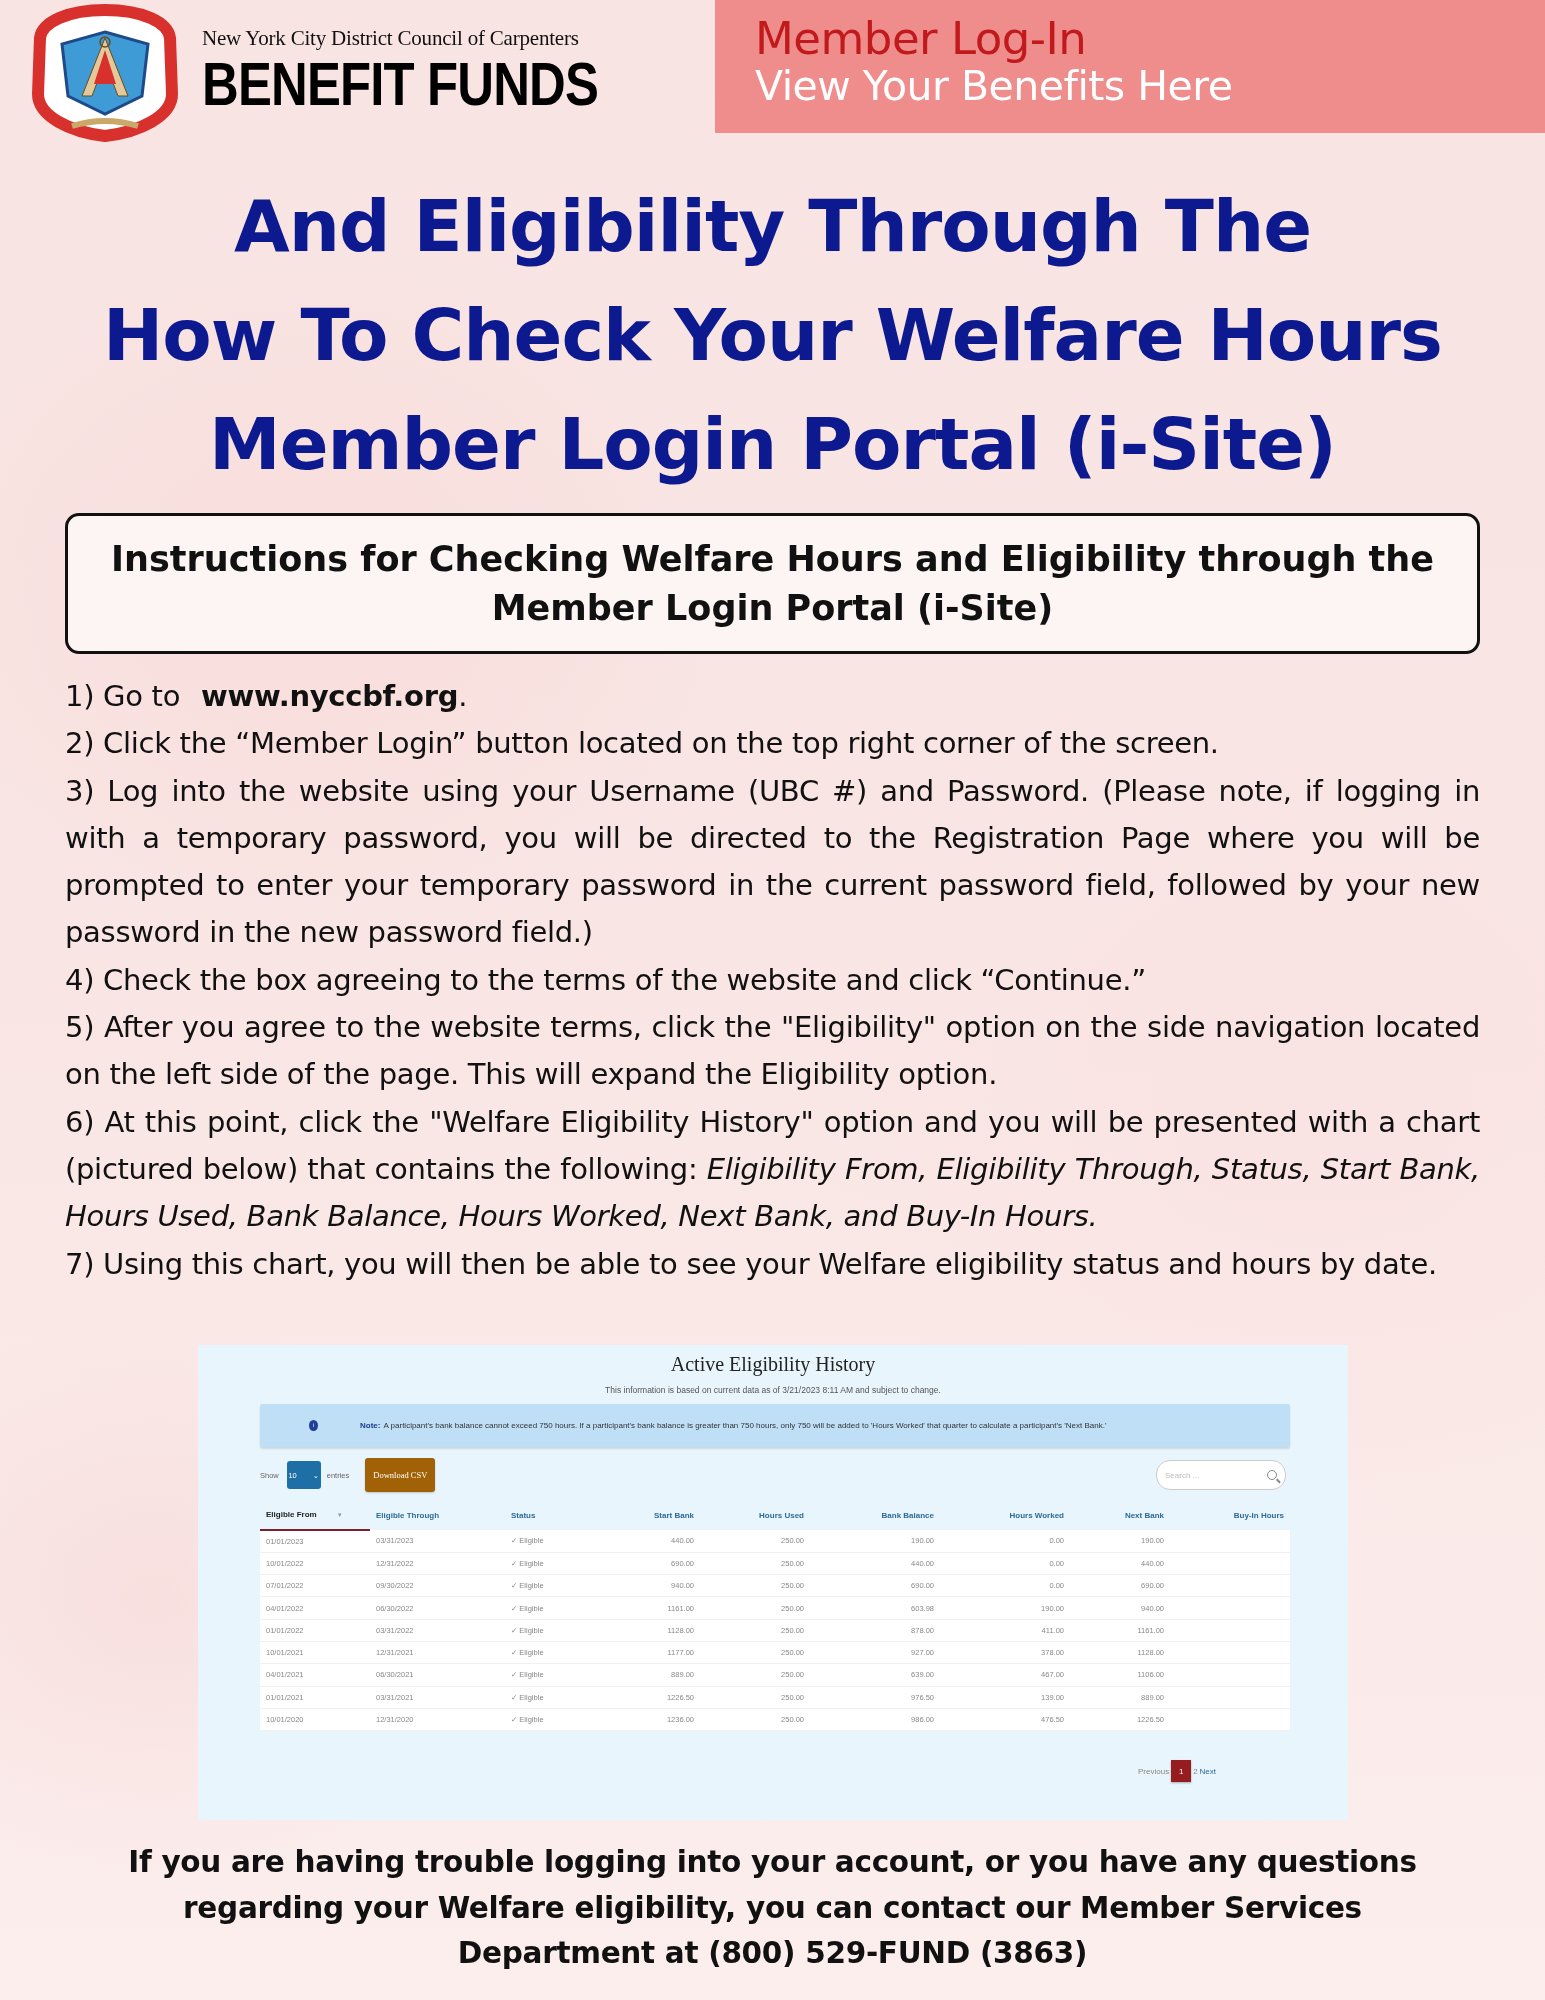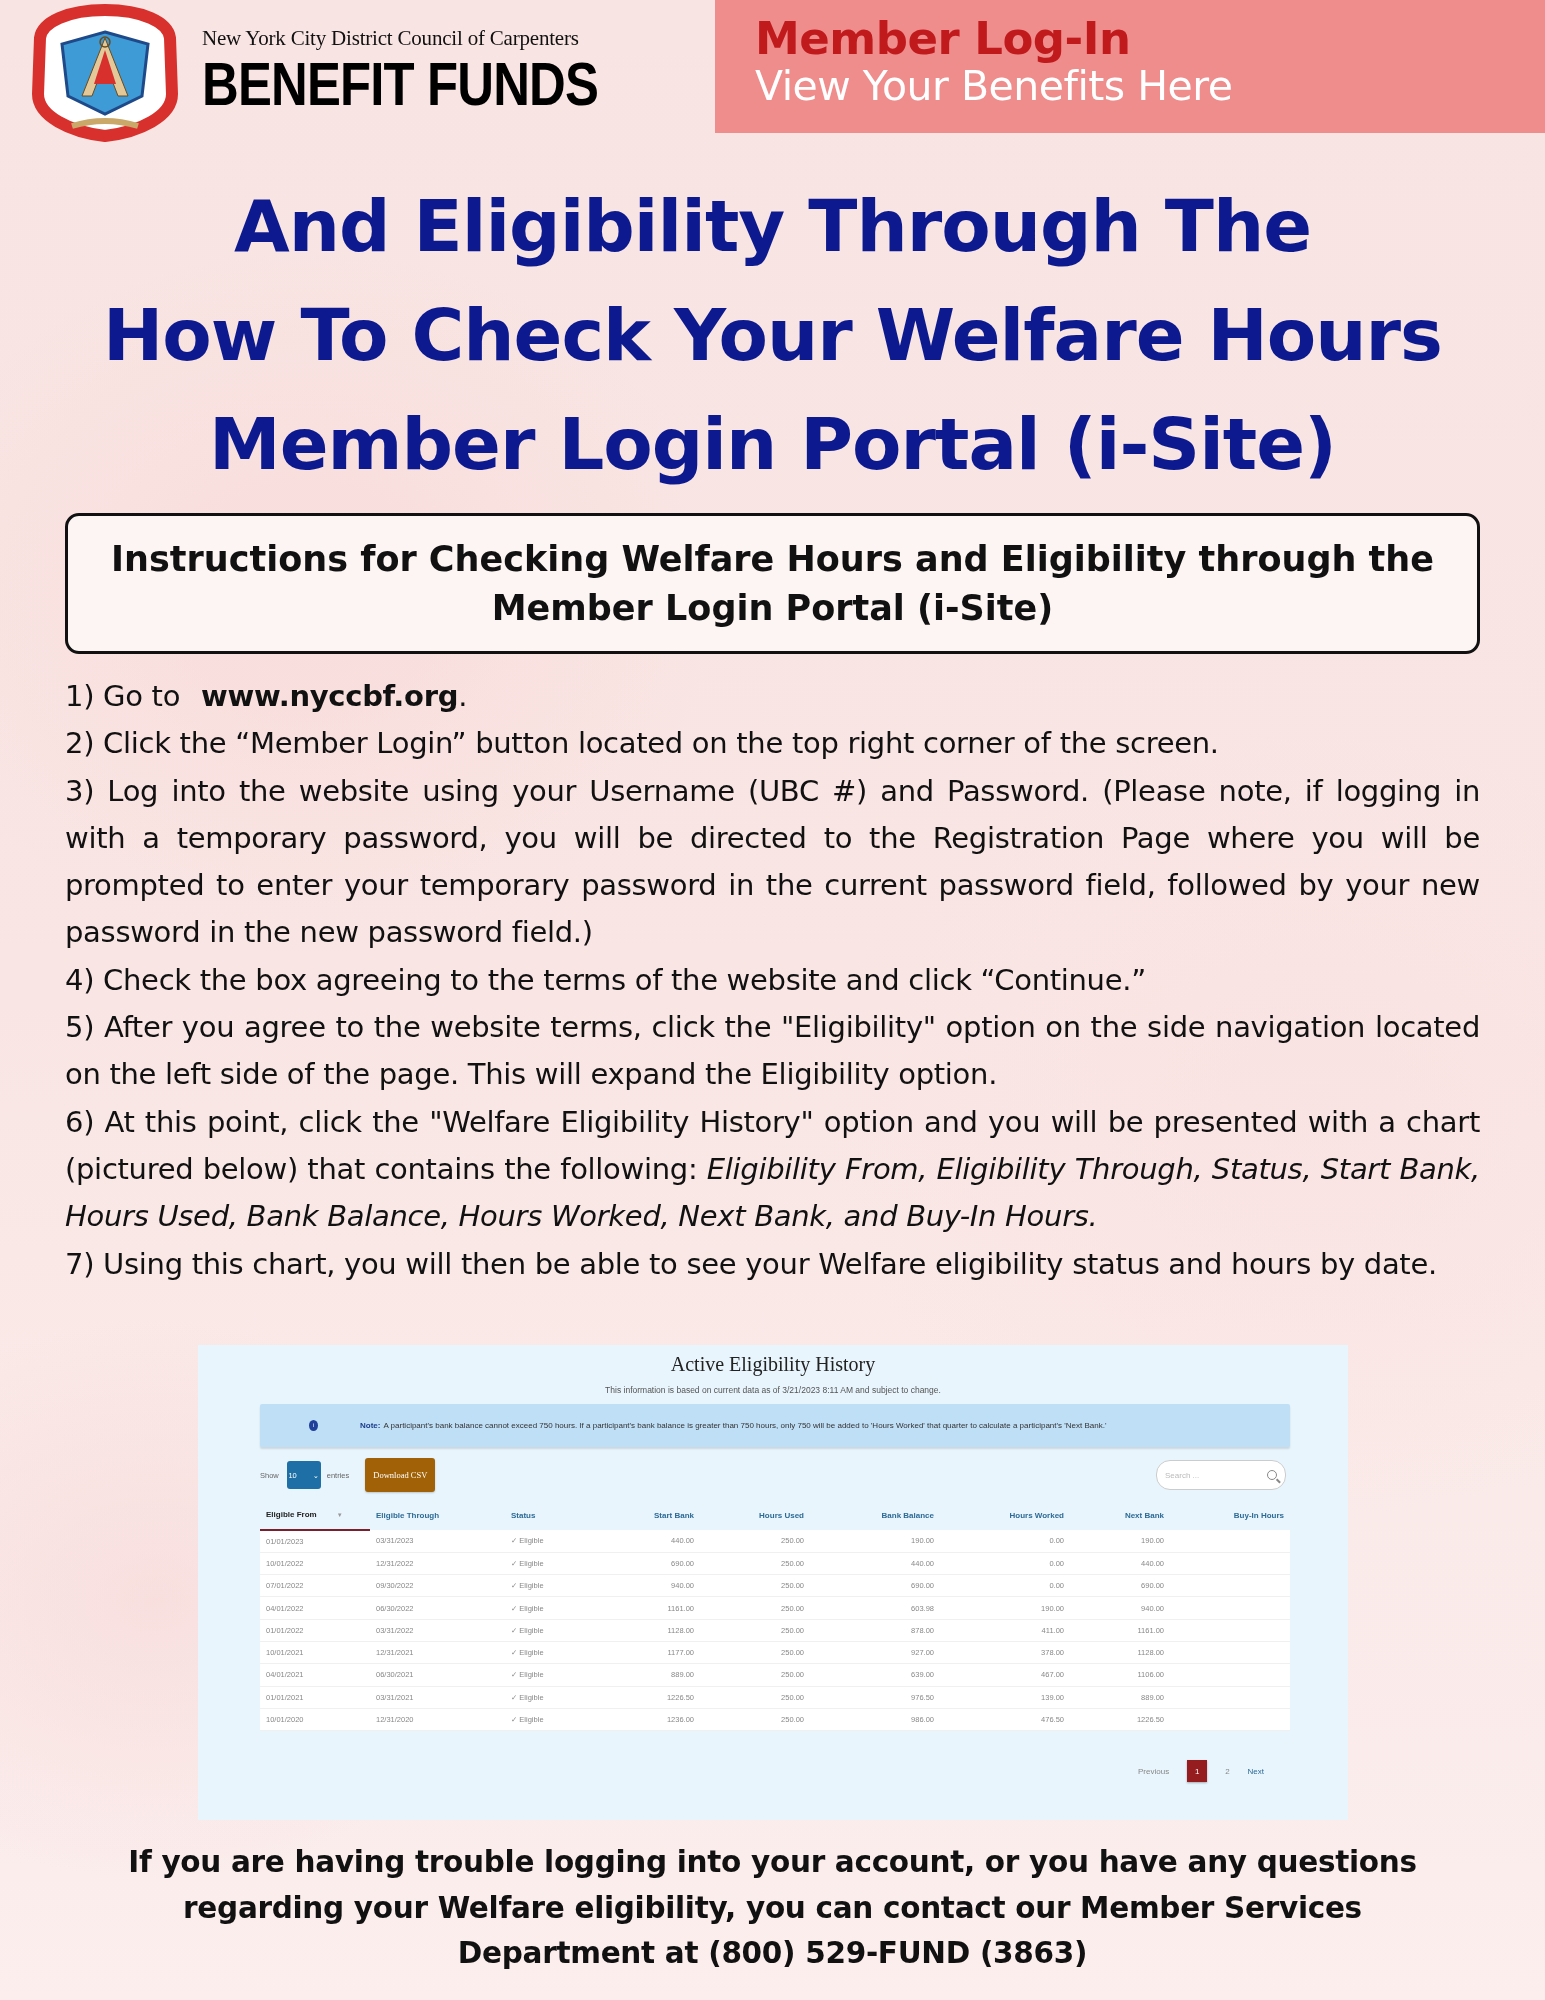--- a/index.html
+++ b/index.html
@@ -33,21 +33,21 @@
     transform: scaleX(0.82); transform-origin: left;
     margin-top: 2px;
   }
   .login-banner {
     position: absolute; left: 715px; top: 0; width: 830px; height: 133px;
     background: #ef8c8c;
     padding: 14px 0 0 40px;
     cursor: pointer;
   }
   .login-title {
-    font-family: "DejaVu Sans", sans-serif; font-weight: bold;
+    font-family: "DejaVu Sans", sans-serif; font-weight: normal;
     font-size: 45px; color: #c11a1d; line-height: 50px; letter-spacing: -0.5px;
   }
   .login-sub {
     font-family: "DejaVu Sans", sans-serif;
     font-size: 41px; color: #fff; line-height: 44px; letter-spacing: -0.5px;
   }
 
   
   .main-title {
     position: absolute; left: 0; top: 172px; width: 1545px;
@@ -137,21 +137,21 @@
   }
   table.elig th.l { text-align: left; }
   table.elig th.active { color: #222; border-bottom: 2px solid #7a1f2b; }
   table.elig td {
     height: 22.3px; background: #fff; color: #888; text-align: right; padding: 0 6px;
     border-bottom: 1px solid #f0f0f0; white-space: nowrap;
   }
   table.elig td.l { text-align: left; }
   .sort-arrow { color: #999; font-size: 6px; margin-left: 20px; }
 
-  .pager { position: absolute; left: 940px; top: 415px; display: flex; align-items: center; font-size: 8px; color: #888; gap: 18px; }
+  .pager { position: absolute; left: 940px; top: 415px; display: flex; align-items: center; font-size: 8px; color: #888; gap: 2px; }
   .pager .cur { background: #951c1f; color: #fff; width: 20px; height: 22px; display: flex; align-items: center; justify-content: center; box-shadow: 0 1px 2px rgba(0,0,0,0.3); }
   .pager .nxt { color: #2d6a96; }
 
   
   .footer {
     position: absolute; left: 0; top: 1840px; width: 1545px; text-align: center;
     font-weight: bold; font-size: 29.5px; line-height: 45.5px; color: #111;
     letter-spacing: -0.3px;
   }
 </style>

